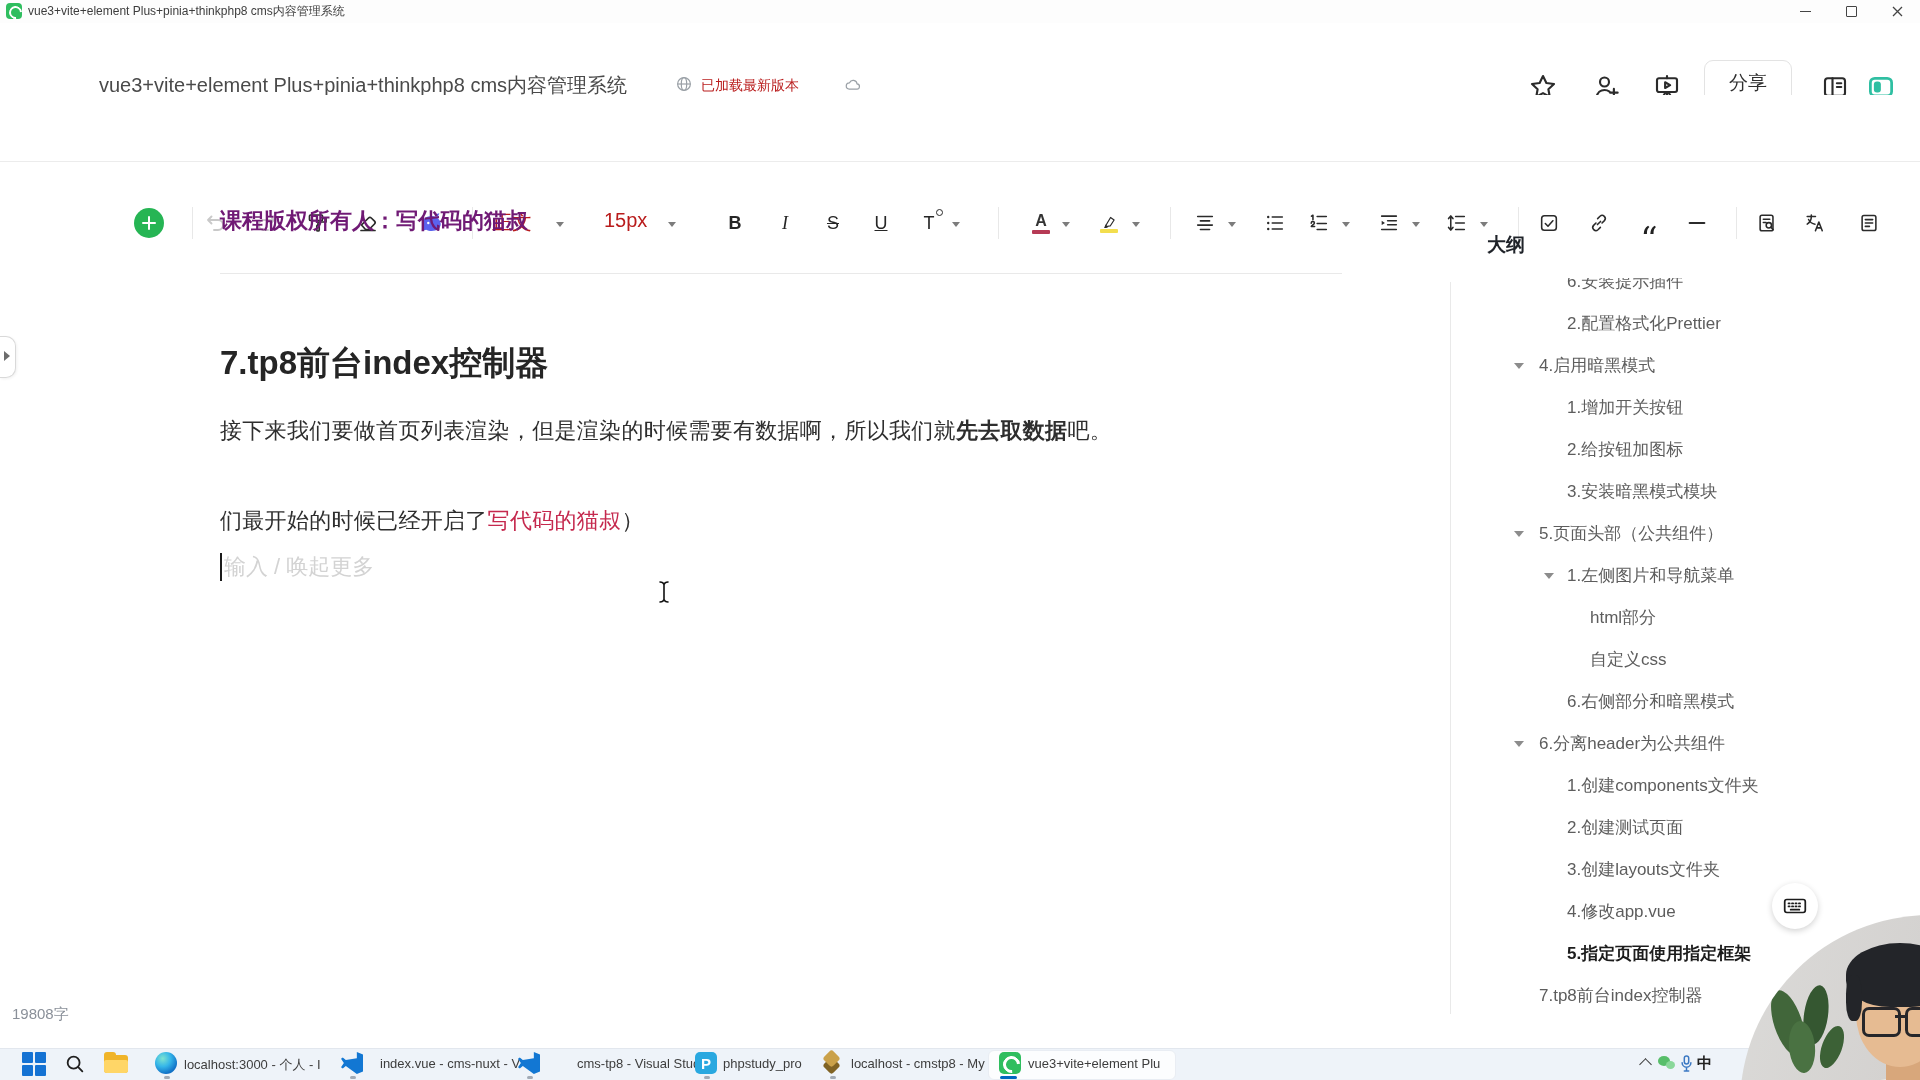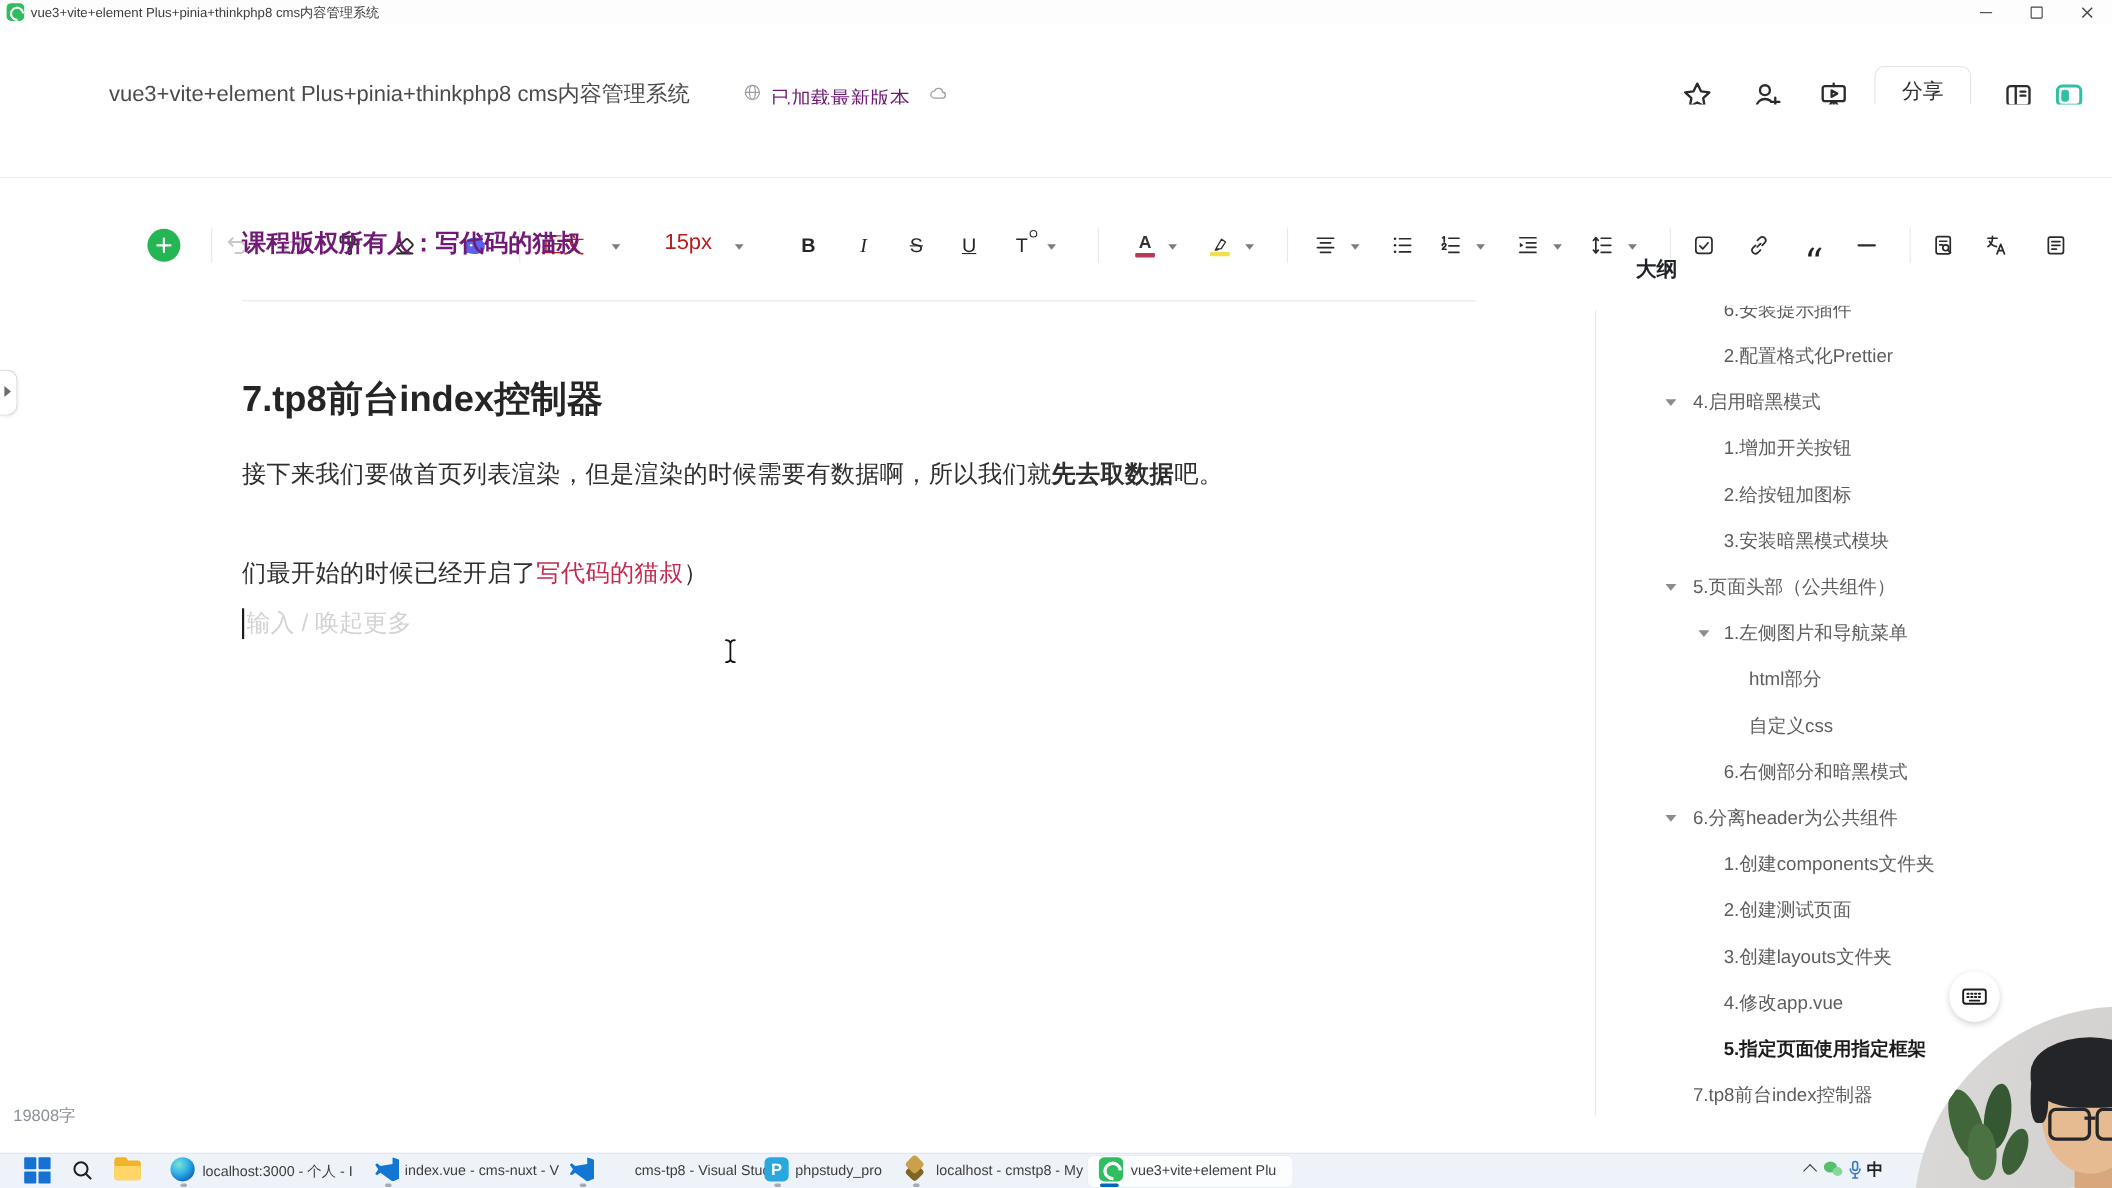--- a/index.html
+++ b/index.html
@@ -14,21 +14,21 @@
   .app-ico{left:6px;top:3px;width:16px;height:16px;border-radius:4px;background:#2fbe5f;}
   .app-ico .bird{position:absolute;left:3px;top:3px;width:9px;height:9px;border:2.5px solid #fff;
        border-radius:50%;border-right-color:transparent;transform:rotate(40deg);}
   .tb-title{left:28px;top:0;height:23px;line-height:23px;font-size:12px;color:#3d3d3d;}
   .winbtn{top:0;width:46px;height:23px;display:flex;align-items:center;justify-content:center;}
   .minbar{width:11px;height:1.4px;background:#444;}
   .maxbox{width:9px;height:9px;border:1.2px solid #444;border-radius:1px;}
   
   .header{left:0;top:23px;width:1920px;height:72px;background:#fff;}
   .doc-title{left:99px;top:49px;font-size:20px;color:#4a4a4a;}
-  .status{left:701px;top:54px;font-size:18px;color:#701a75;}
+  .status{left:701px;top:54px;font-size:14px;color:#b91c1c;}
   .share-btn{left:1704px;top:37px;width:86px;height:44px;border:1px solid #e3e3e3;border-radius:9px;
        display:flex;align-items:center;justify-content:center;font-size:19px;color:#2f2f2f;background:#fff;}
   .hicon{top:49px;width:30px;height:30px;}
   
   .toolbar{left:0;top:95px;width:1920px;height:66px;background:#fff;border-bottom:1px solid #ececec;}
   .titem{position:absolute;top:115px;width:26px;height:26px;display:flex;align-items:center;justify-content:center;}
   .tsep{position:absolute;top:112px;width:1px;height:32px;background:#e8e8e8;}
   .caret{position:absolute;top:127px;width:0;height:0;border-left:4.5px solid transparent;
        border-right:4.5px solid transparent;border-top:5.5px solid #7c7c7c;}
   .plusbtn{position:absolute;left:134px;top:113px;width:30px;height:30px;border-radius:50%;
@@ -401,21 +401,21 @@
 
 <div class="abs tbico" style="left:155px">
     <div class="edge-ico"></div>
   </div>
 <div class="abs tblabel" style="left:184px">localhost:3000 - 个人 - I</div>
 <div class="abs runbar" style="left:164px"></div>
 
 <div class="abs tbico" style="left:341px">
     <div class="vsc"></div>
   </div>
-<div class="abs tblabel" style="left:368px">index.vue - cms-nuxt - V</div>
+<div class="abs tblabel" style="left:380px">index.vue - cms-nuxt - V</div>
 <div class="abs runbar" style="left:350px"></div>
 
 <div class="abs tbico" style="left:518px">
     <div class="vsc"></div>
   </div>
 <div class="abs tblabel" style="left:577px">cms-tp8 - Visual Studio</div>
 <div class="abs runbar" style="left:527px"></div>
 
 <div class="abs tbico" style="left:695px">
   <div class="phps">P</div>

